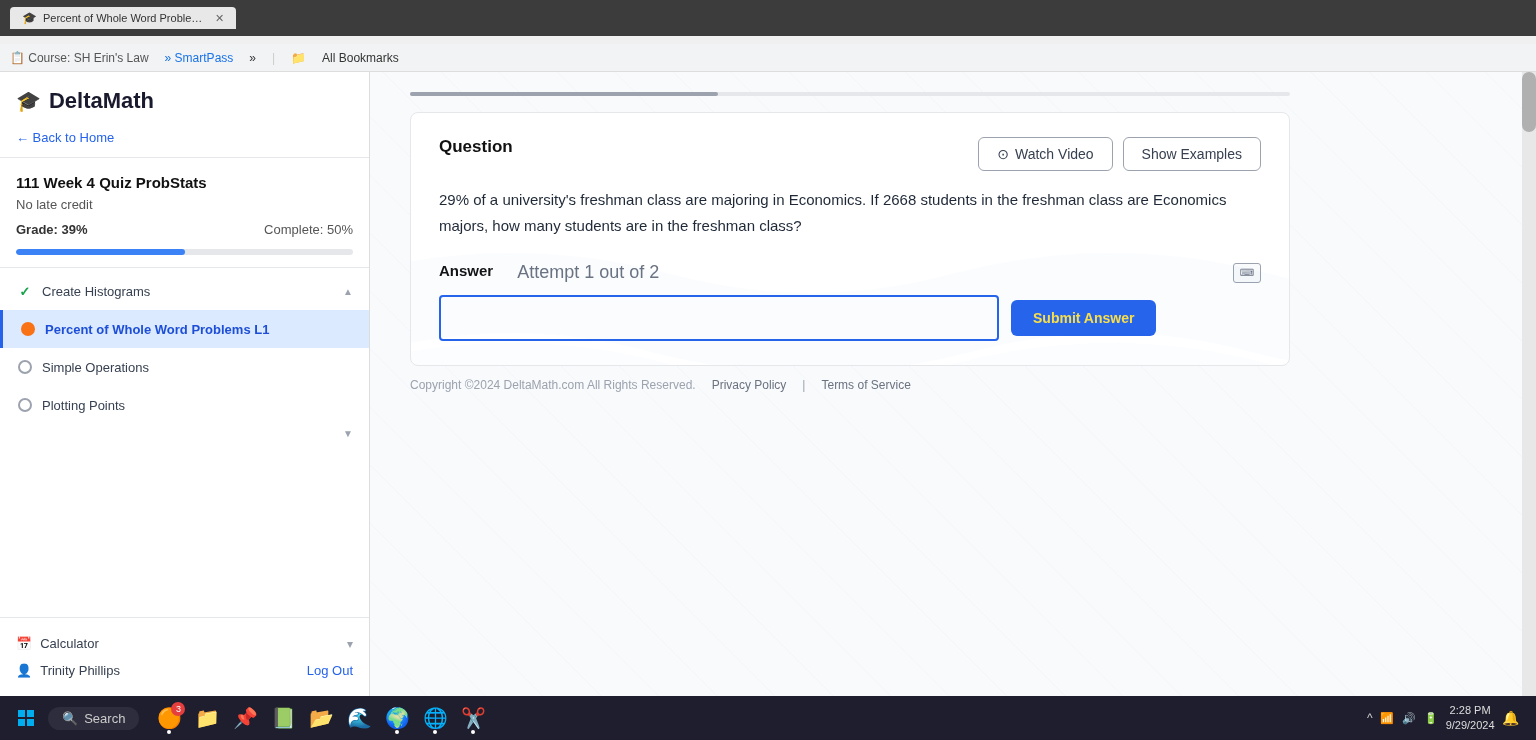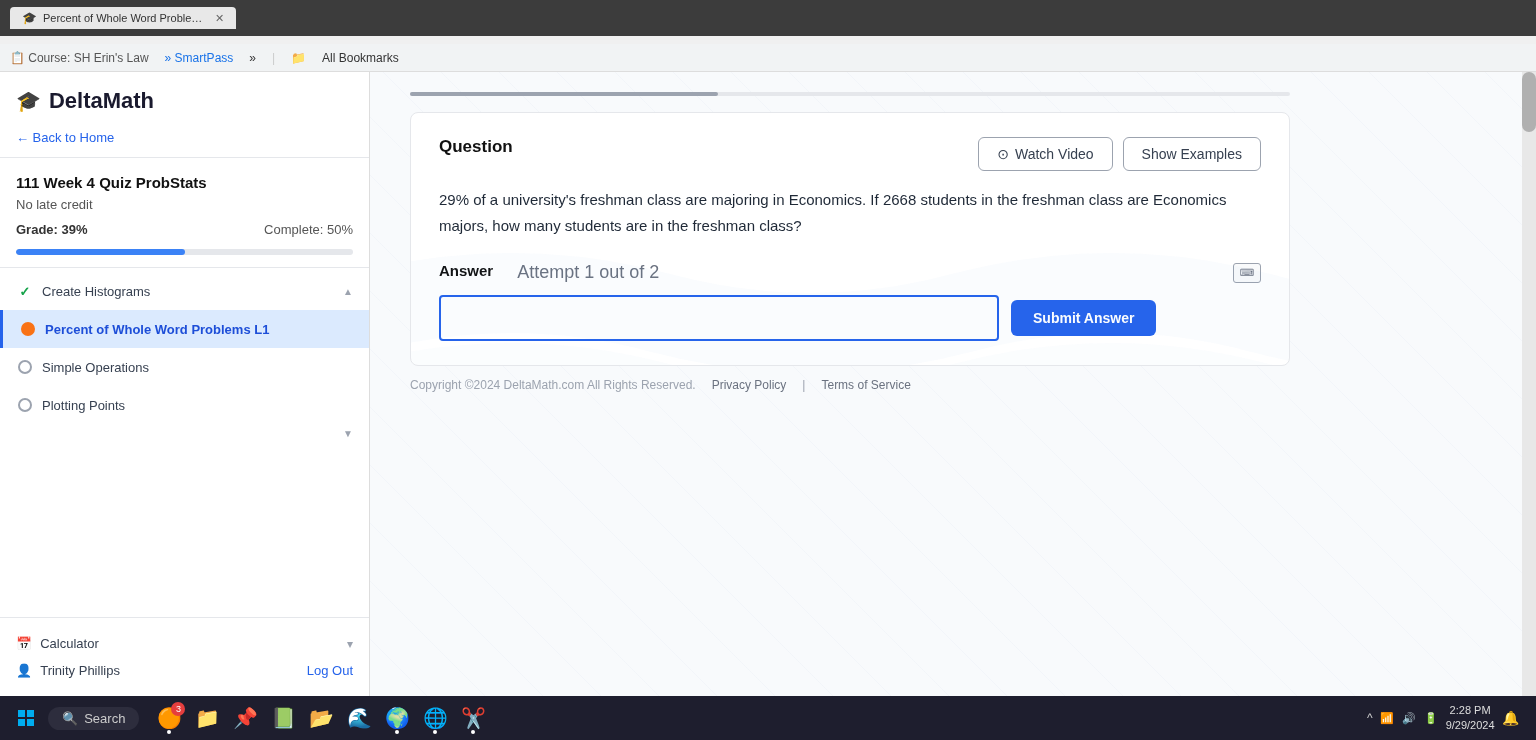--- a/index.html
+++ b/index.html
@@ -375,21 +375,21 @@
       border: 2px solid #2563eb;
       border-radius: 4px;
       padding: 0 12px;
       font-size: 15px;
       outline: none;
       color: #111;
     }
     .submit-btn {
       padding: 10px 22px;
       background: #2563eb;
-      color: #ffffff;
+      color: #fde047;
       border: none;
       border-radius: 6px;
       font-size: 14px;
       font-weight: 600;
       cursor: pointer;
       text-align: center;
     }
 
     .copyright-row {
       margin-top: 12px;

